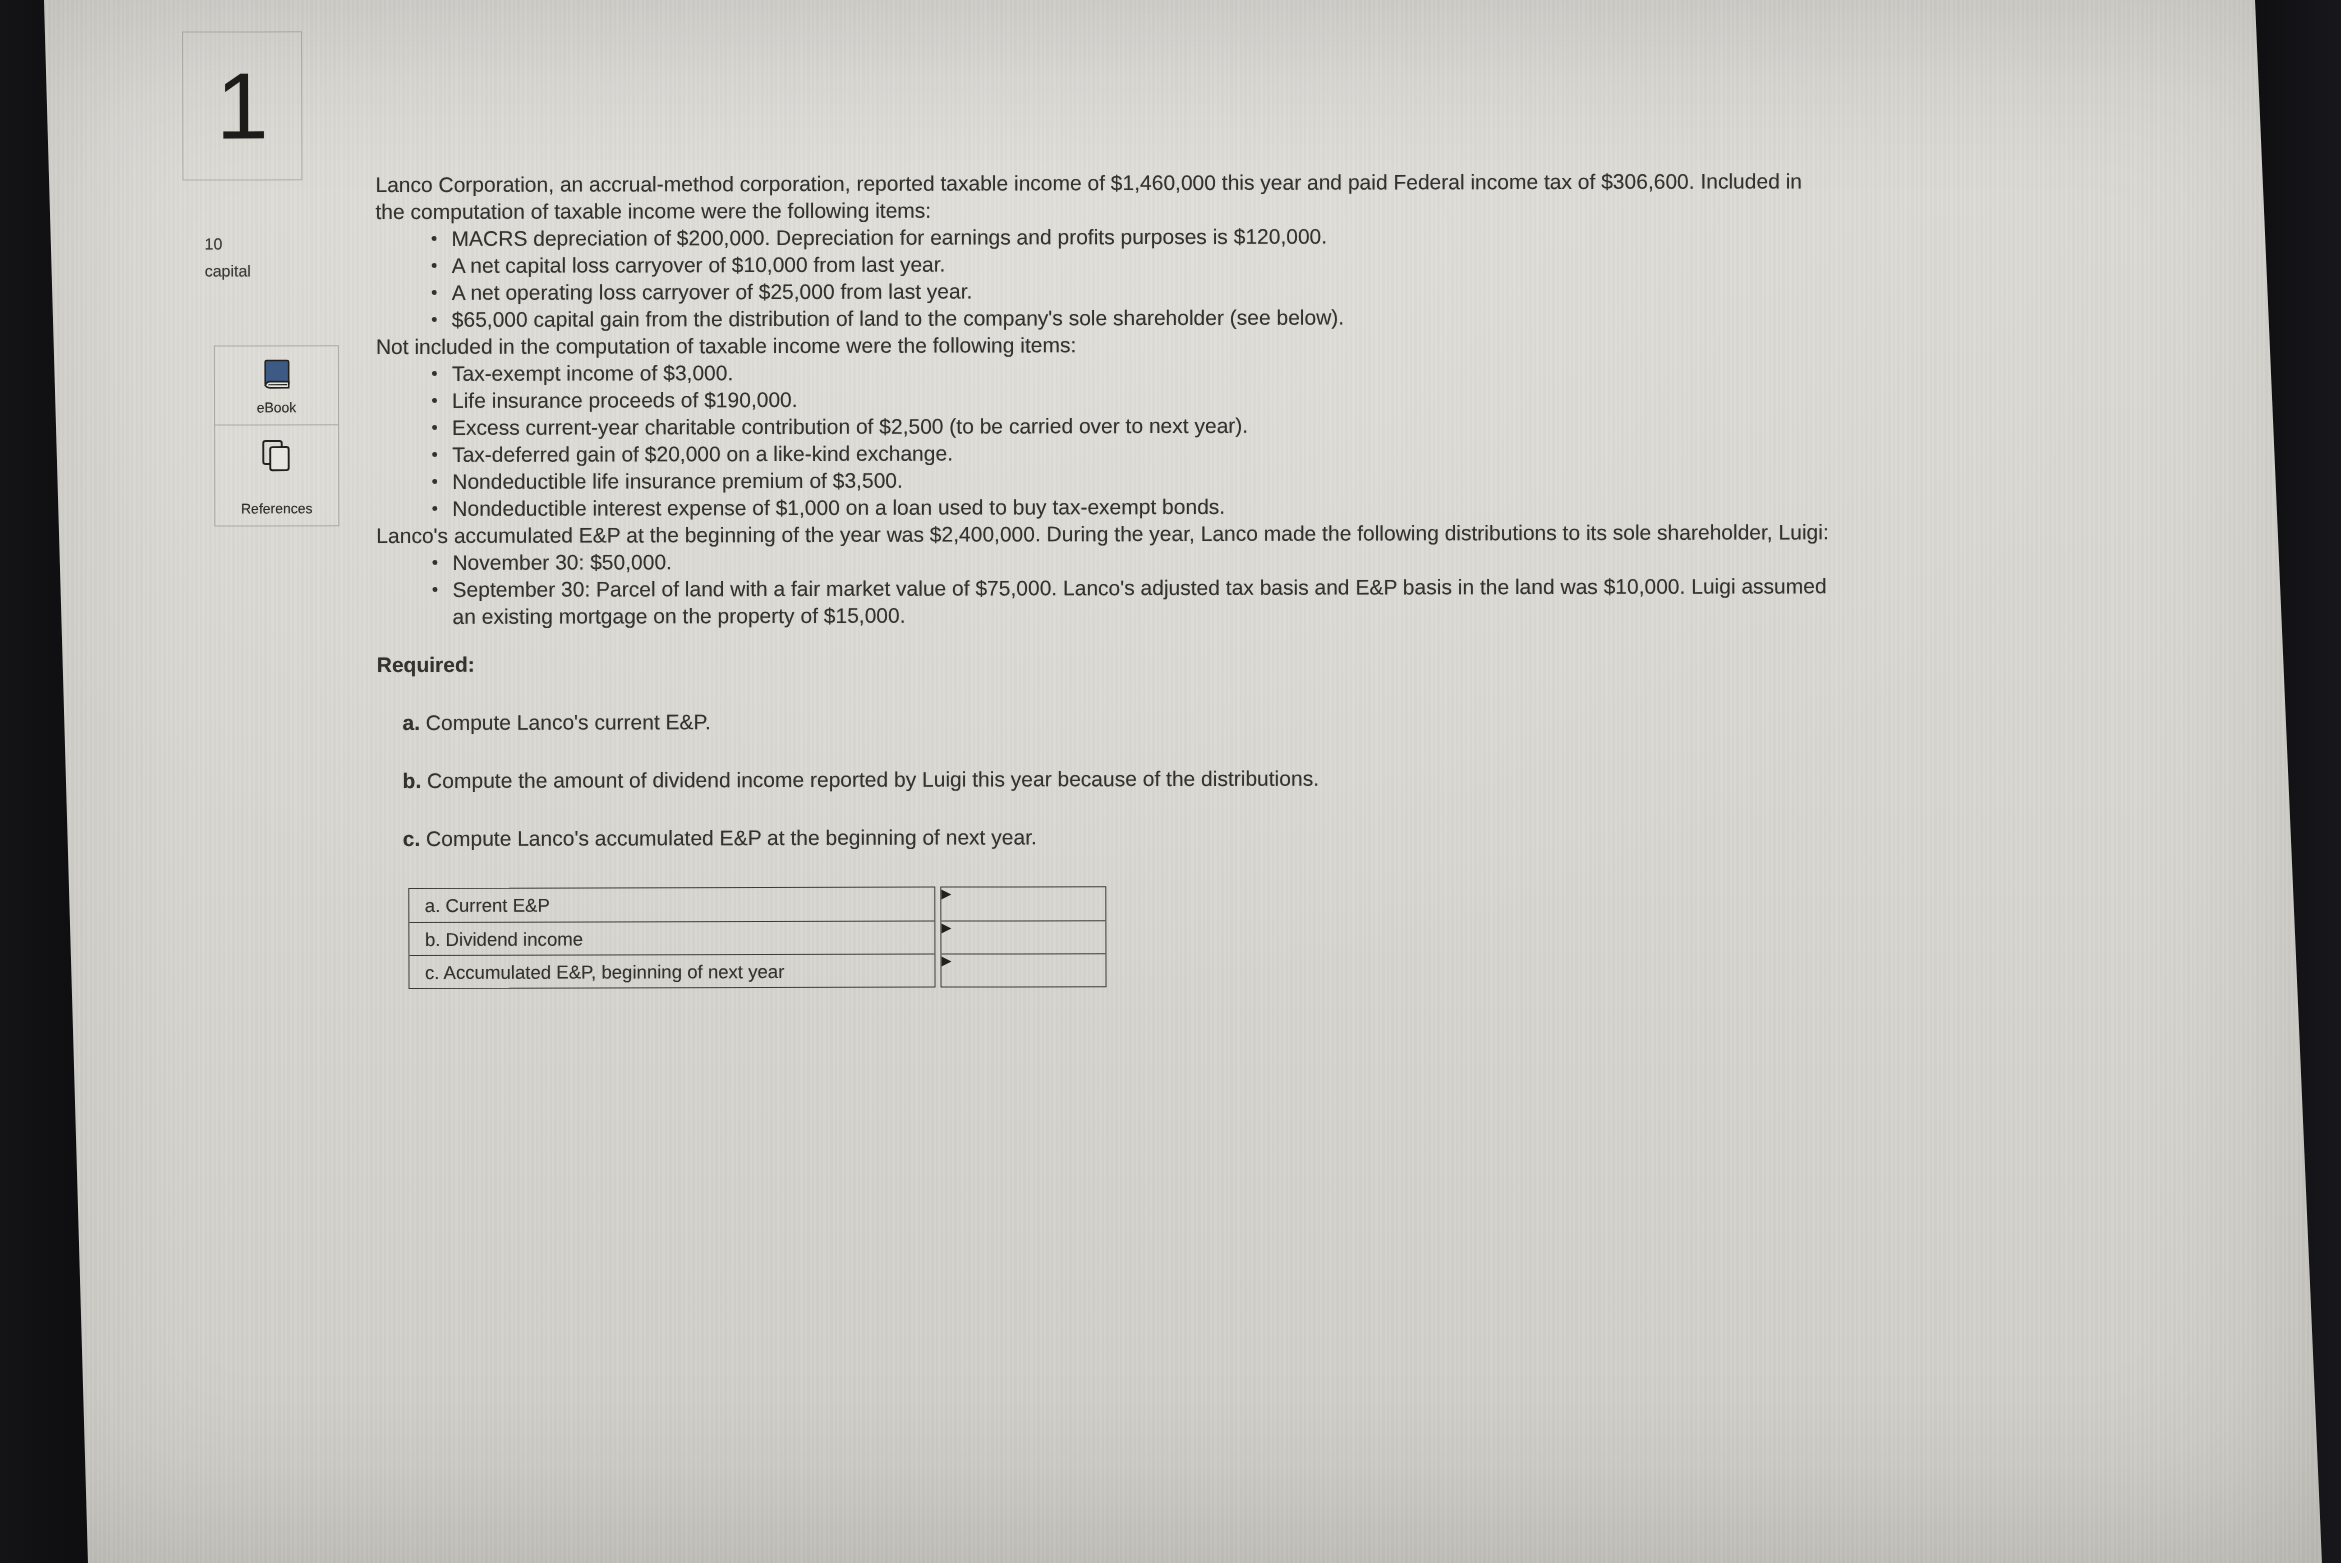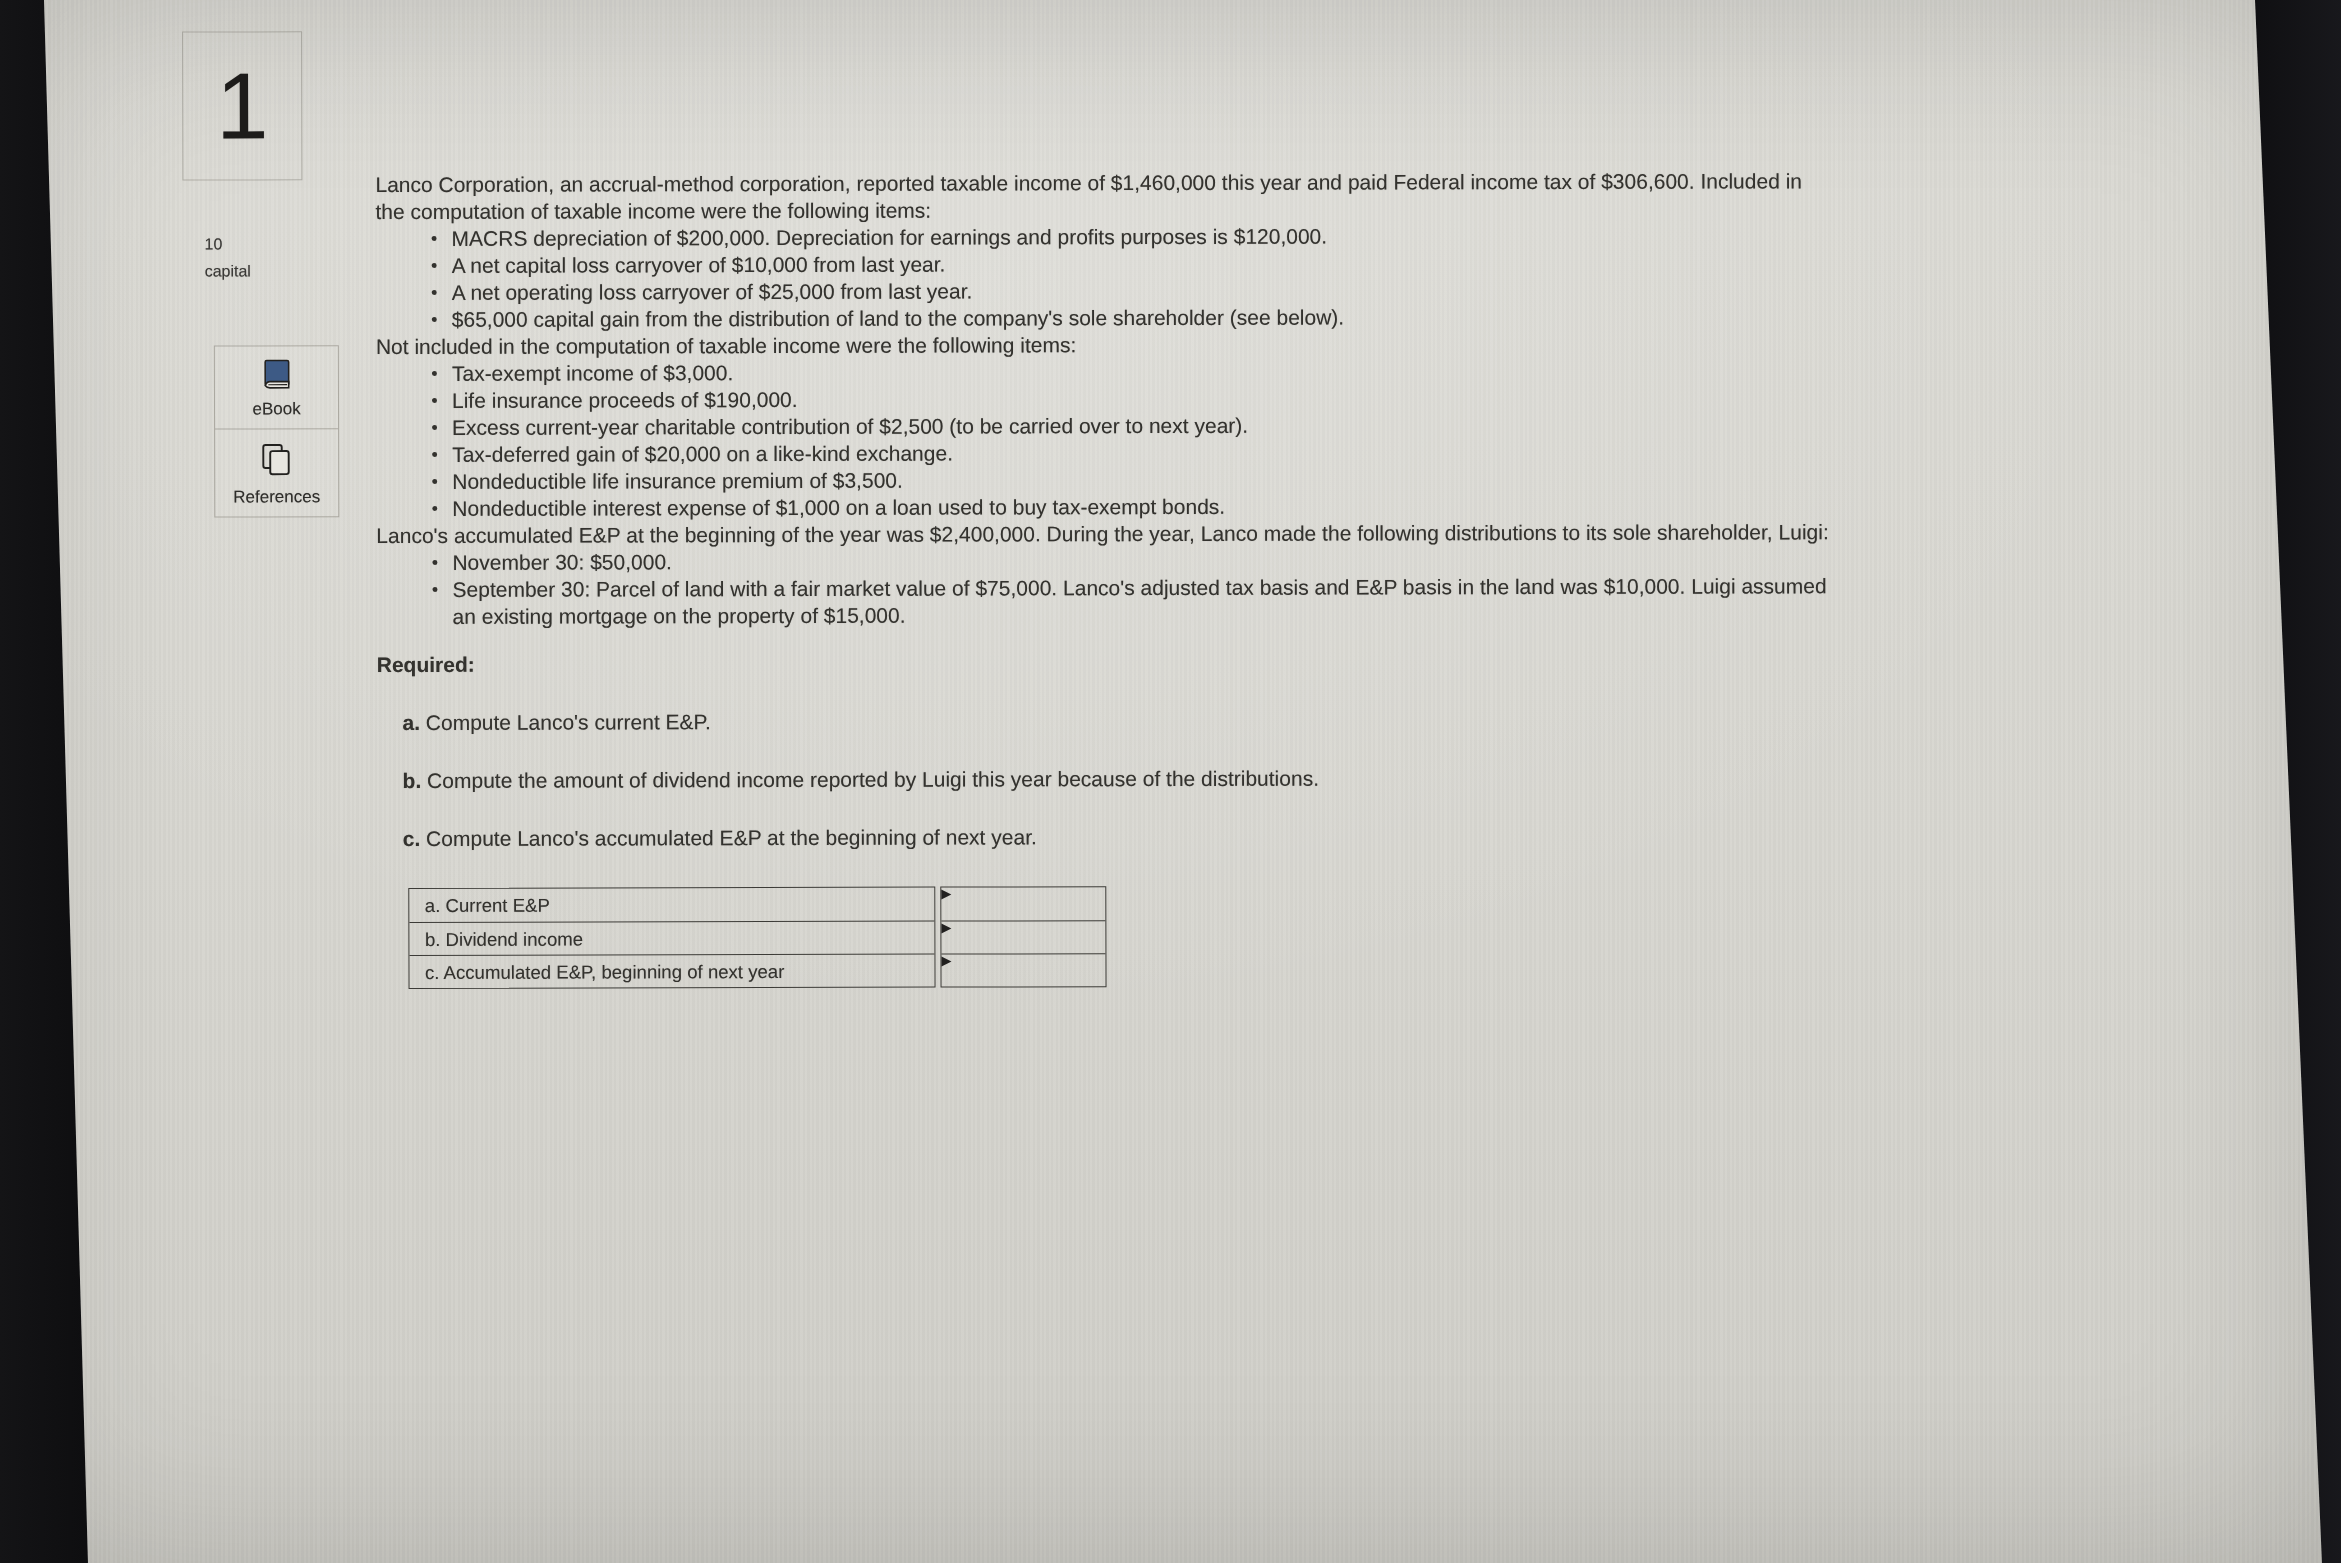--- a/index.html
+++ b/index.html
@@ -23,23 +23,23 @@
   .qnum-box span{font-size:94px;font-weight:300;color:#1d1c1a;line-height:1;}
 
   
   .points{position:absolute;left:206px;top:228px;font-size:16px;line-height:27px;color:#3a3936;}
 
   
   .side-tools{position:absolute;left:215px;top:343px;width:123px;
               border:0.8px solid rgba(125,122,112,0.5);background:rgba(255,255,255,0.06);}
   .tool{display:flex;flex-direction:column;align-items:center;justify-content:center;
         width:100%;border:none;background:transparent;cursor:pointer;
-        font-family:inherit;color:#2e2d2a;font-size:17px;padding:11px 3.1px 9.3px;
+        font-family:inherit;color:#2e2d2a;font-size:14px;padding:11px 3.1px 9.3px;
         text-shadow:0 0 0.8px rgba(40,38,34,0.35);}
-  .tool + .tool{border-top:0.8px solid rgba(125,122,112,0.5);}
+  .tool + .tool{border-top:0.8px solid rgba(125,122,112,0.5);gap:17px;}
   .tool .ic{margin-bottom:6.2px;display:block;}
 
   
   .main{position:absolute;left:377px;top:169px;width:1456px;font-size:21px;line-height:27px;}
   .para{margin:0;}
   ul.bullets{list-style:none;margin:0;padding:0;}
   ul.bullets li{position:relative;padding-left:76px;margin:0;}
   ul.bullets li::before{content:"";position:absolute;left:56px;top:11px;width:5.4px;height:5.4px;
                         border-radius:50%;background:#33322e;}
   .inc{margin-top:36px;}            .inc li{margin-bottom:33px;}

